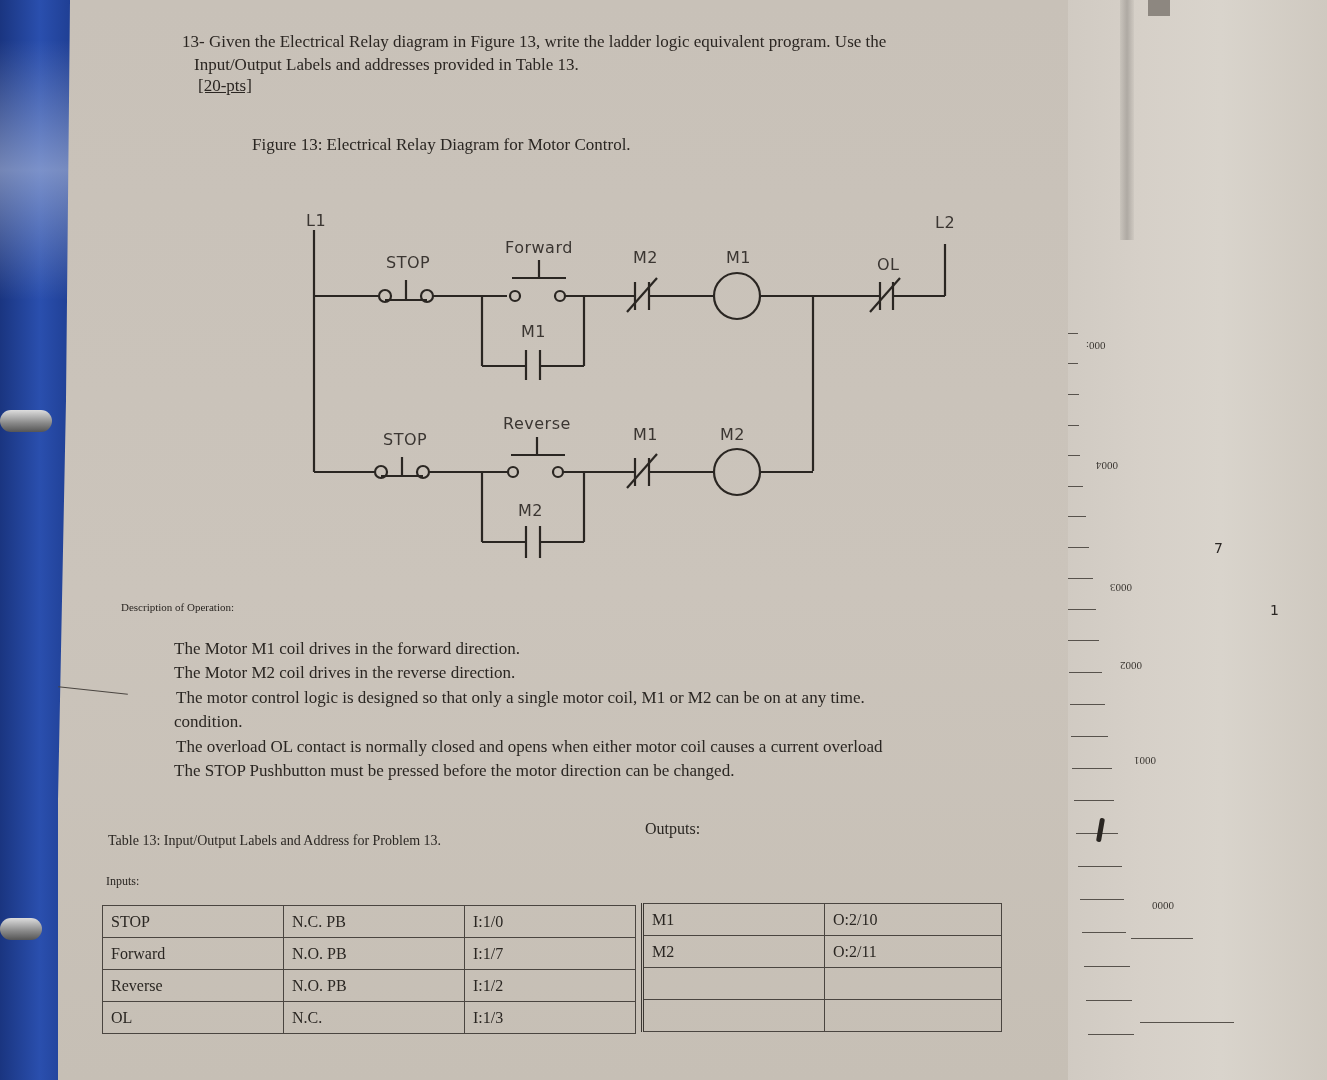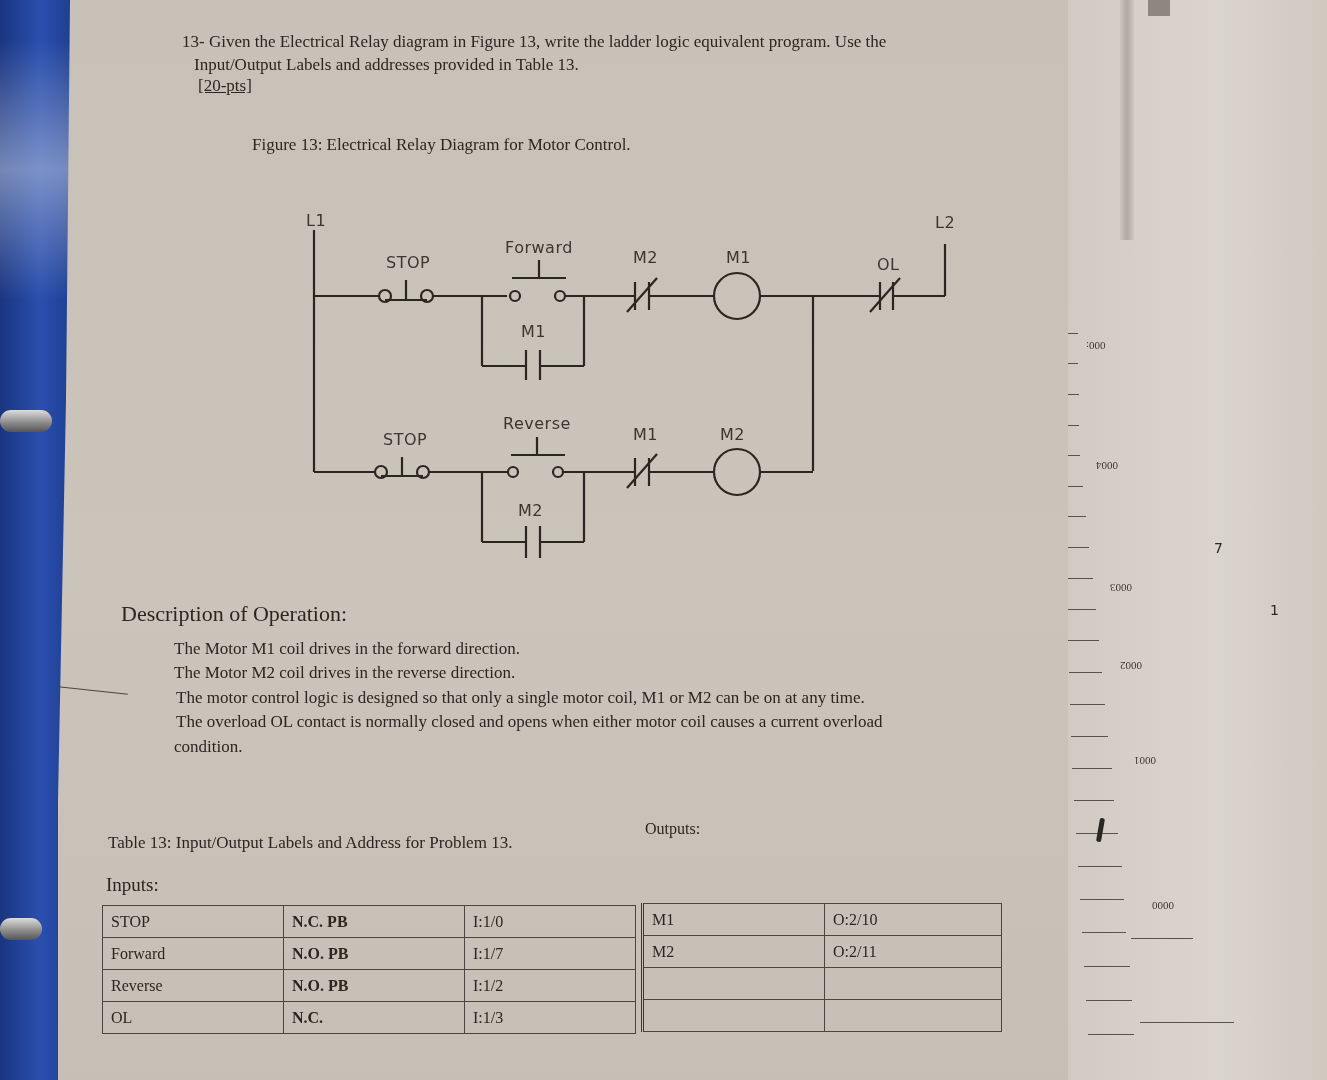--- a/index.html
+++ b/index.html
@@ -61,38 +61,38 @@
   .q-line2 { left:194px; top:54px; }
   .q-line3 { left:198px; top:75px;text-decoration:underline; }
 
   .fig-caption { position:absolute; left:252px; top:135px; font-size:17px; }
 
   .diagram { position:absolute; left:290px; top:200px; }
   .diagram svg text {
     font-family:"DejaVu Sans", sans-serif; font-size:16px; fill:#3b3632; letter-spacing:0.5px;
   }
 
-  .desc-title { position:absolute; left:121px; top:601px; font-size:22px; }
+  .desc-title { position:absolute; left:121px; top:601px; font-size:11px; }
   .desc-list { position:absolute; left:174px; top:637px; width:830px; }
   .desc-line { font-size:17px; line-height:24.4px; margin:0; white-space:nowrap; }
   .desc-line.indent0 { }
 
-  .table-caption { position:absolute; left:108px; top:833px; font-size:17px; }
-  .inputs-label { position:absolute; left:106px; top:874px; font-size:19px; }
+  .table-caption { position:absolute; left:108px; top:833px; font-size:14px; }
+  .inputs-label { position:absolute; left:106px; top:874px; font-size:12px; }
   .outputs-label { position:absolute; left:645px; top:820px; font-size:16px; }
 
   table.io {
     position:absolute; border-collapse:collapse; font-size:16px;
   }
   table.io td {
     border:1px solid #4a4540; padding:0 0 0 8px; height:31px; vertical-align:middle;
   }
   table.inputs { left:102px; top:905px; }
   table.inputs td.c1 { width:172px; }
-  table.inputs td.c2 { width:172px;font-weight:bold; }
+  table.inputs td.c2 { width:172px; }
   table.inputs td.c3 { width:162px; }
   table.outputs { left:641px; top:903px; border-left:3px double #3c3833; }
   table.outputs td.c1 { width:172px; }
   table.outputs td.c2 { width:168px;margin-left:23px; }
   .stray-line {
     position:absolute; left:58px; top:690px; width:70px; height:1px; background:#4a4540;
     transform:rotate(6deg);
   }
 </style>
 </head>
@@ -246,22 +246,23 @@
       <text x="430" y="240">M2</text>
     </g>
   </svg>
 </div>
 
 <div class="desc-title">Description of Operation:</div>
 <div class="desc-list">
   <p class="desc-line indent0">The Motor M1 coil drives in the forward direction.</p>
   <p class="desc-line indent0">The Motor M2 coil drives in the reverse direction.</p>
   <p class="desc-line" style="margin-left:2px">The motor control logic is designed so that only a single motor coil, M1 or M2 can be on at any time.</p>
+  <p class="desc-line">condition.</p>
   <p class="desc-line" style="margin-left:2px">The overload OL contact is normally closed and opens when either motor coil causes a current overload</p>
-  <p class="desc-line">condition.</p>
+  <p class="desc-line">The STOP Pushbutton must be pressed before the motor direction can be changed.</p>
 </div>
 
 <div class="table-caption">Table 13: Input/Output Labels and Address for Problem 13.</div>
 <div class="inputs-label">Inputs:</div>
 <div class="outputs-label">Outputs:</div>
 
 <table class="io inputs">
   <tbody>
       <tr>
     <td class="c1">STOP</td>

